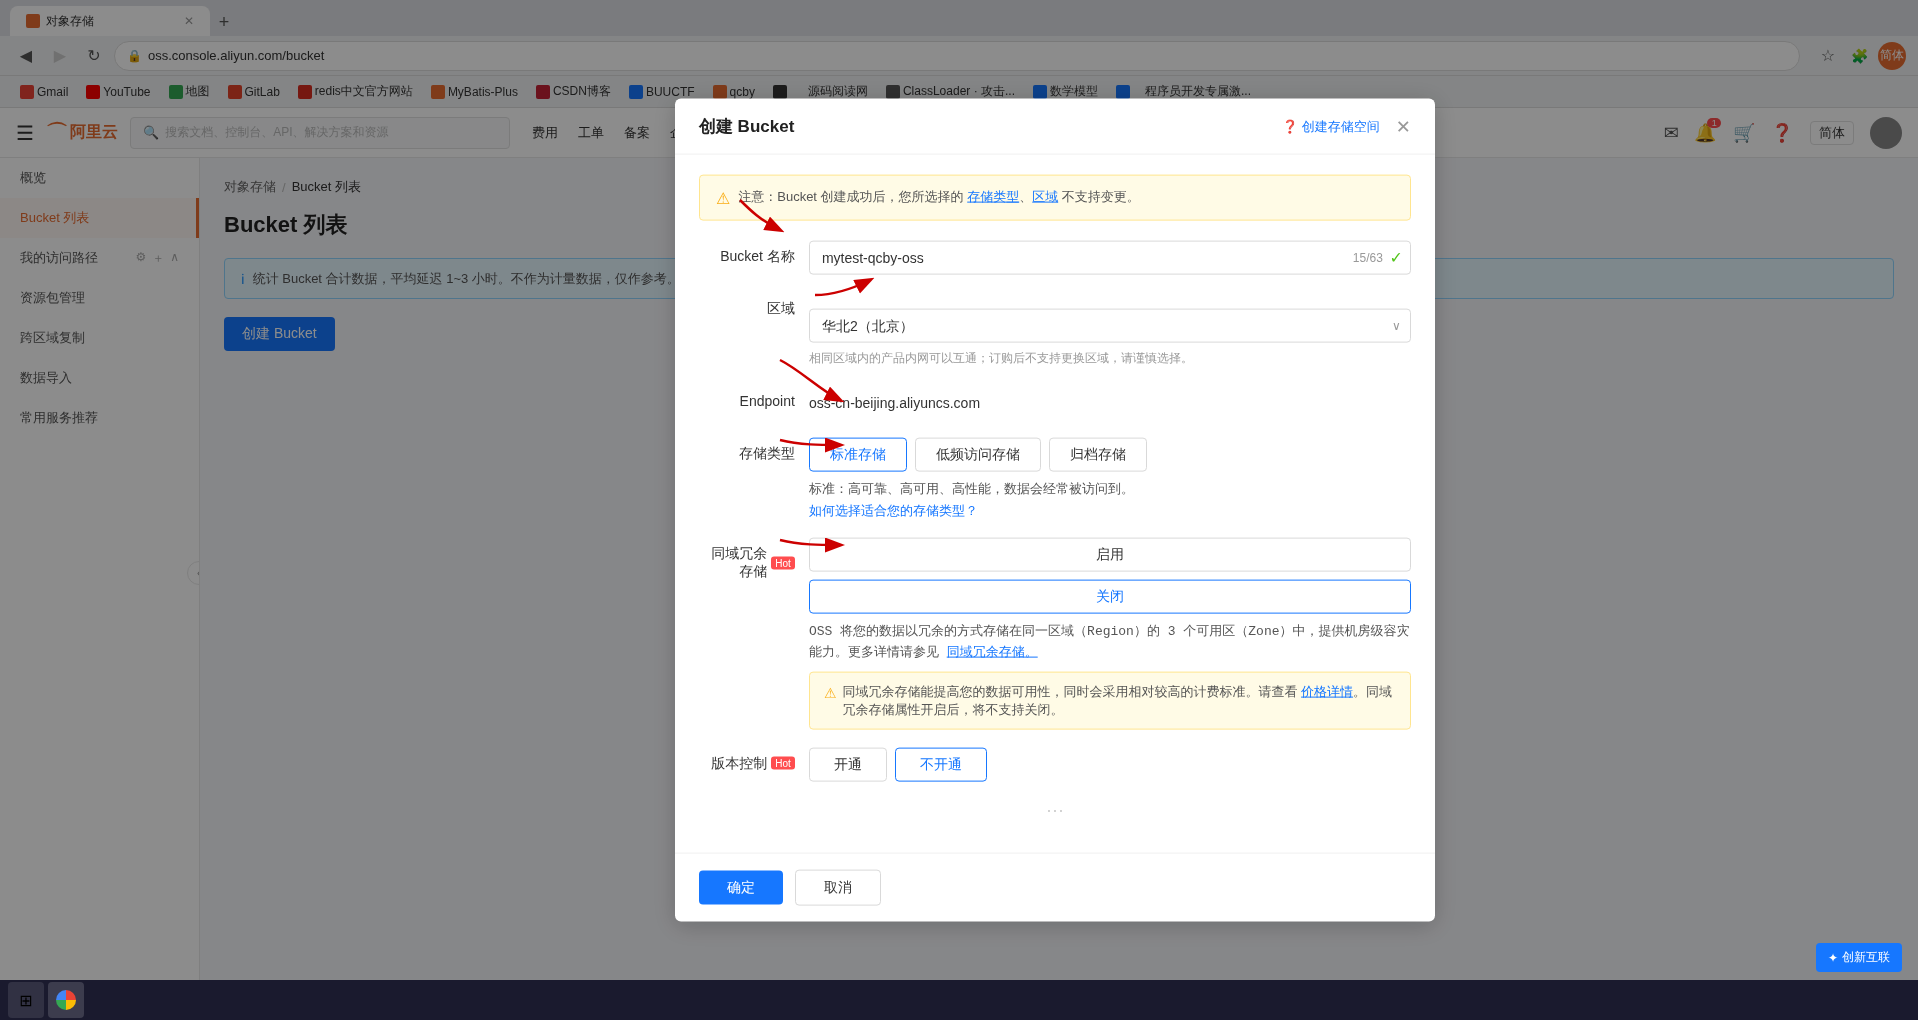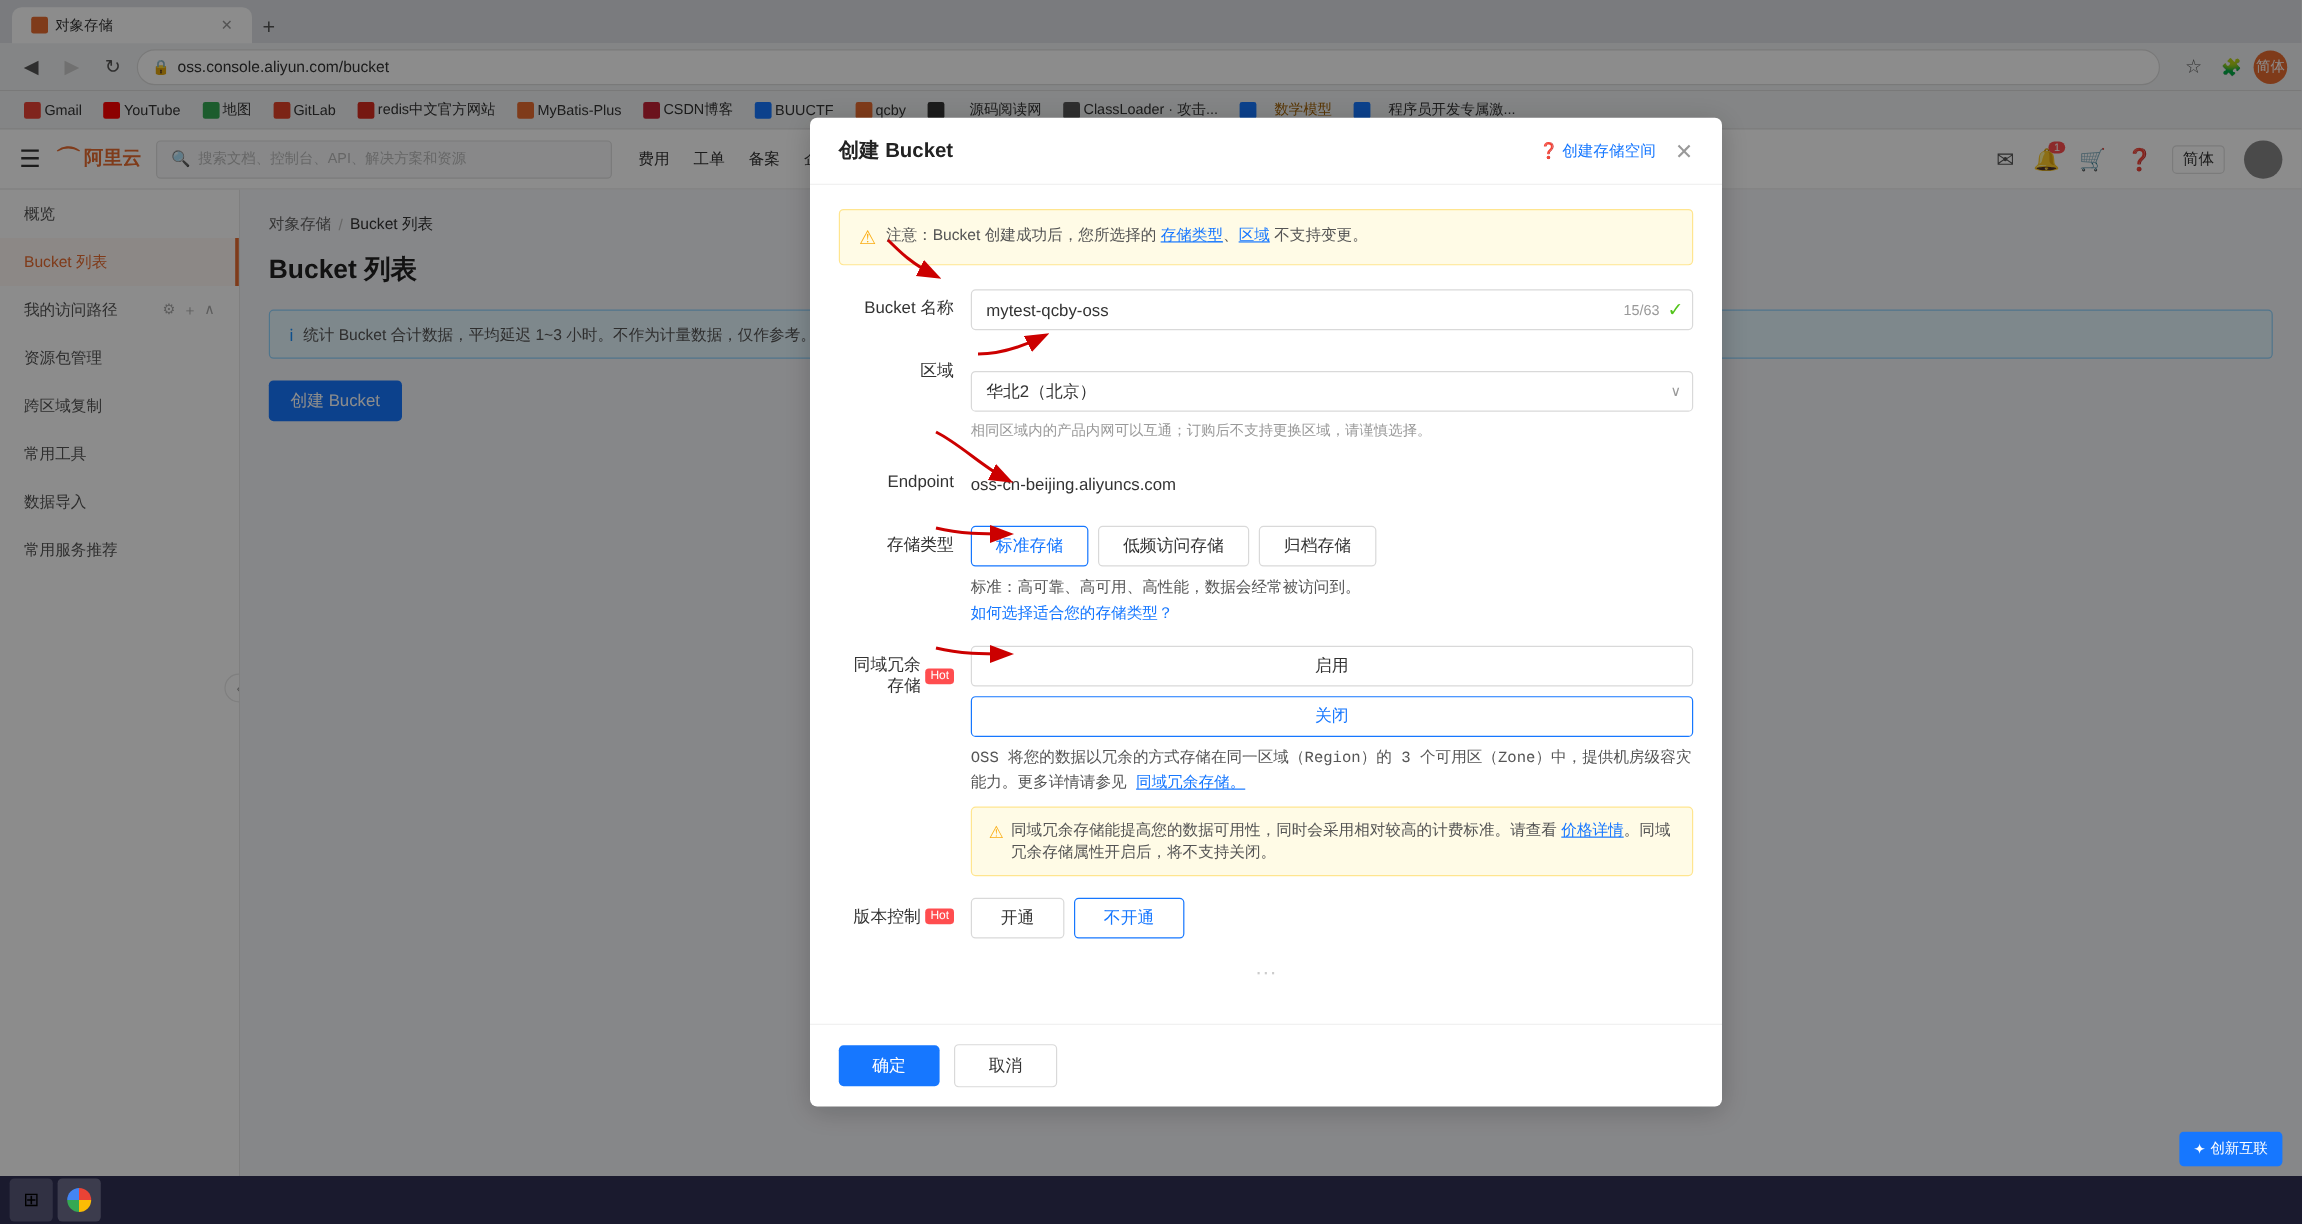--- a/index.html
+++ b/index.html
@@ -75,21 +75,21 @@
     <span>qcby</span>
   </div>
   <div style="display:flex;align-items:center;gap:21px;padding:2px 8px;border-radius:4px;font-size:12px;color:#333;cursor:pointer;">
     <div style="width:14px;height:14px;background:#333;border-radius:2px;flex-shrink:0;"></div>
     <span>源码阅读网</span>
   </div>
   <div style="display:flex;align-items:center;gap:3px;padding:2px 8px;border-radius:4px;font-size:12px;color:#333;cursor:pointer;">
     <div style="width:14px;height:14px;background:#555;border-radius:2px;flex-shrink:0;"></div>
     <span>ClassLoader · 攻击...</span>
   </div>
-  <div style="display:flex;align-items:center;gap:15px;padding:2px 8px;border-radius:4px;font-size:12px;color:#a16207;cursor:pointer;">
+  <div style="display:flex;align-items:center;gap:3px;padding:2px 8px;border-radius:4px;font-size:12px;color:#404040;cursor:pointer;">
     <div style="width:14px;height:14px;background:#1677ff;border-radius:2px;flex-shrink:0;"></div>
     <span>数学模型</span>
   </div>
   <div style="display:flex;align-items:center;gap:15px;padding:2px 8px;border-radius:4px;font-size:12px;color:#333;cursor:pointer;">
     <div style="width:14px;height:14px;background:#1677ff;border-radius:2px;flex-shrink:0;"></div>
     <span>程序员开发专属激...</span>
   </div>
 </div>
 
 <div style="background:#fff;height:50px;display:flex;align-items:center;padding:0 16px;gap:12px;border-bottom:1px solid #e8e8e8;">
@@ -144,23 +144,20 @@
         <span>⚙</span>
         <span>＋</span>
         <span>∧</span>
       </div>
     </div>
     <div style="padding:11px 20px;font-size:13px;color:#555;cursor:pointer;">
       <span>资源包管理</span>
     </div>
     <div style="padding:11px 20px;font-size:13px;color:#555;cursor:pointer;">
       <span>跨区域复制</span>
-    </div>
-    <div style="padding:11px 20px;font-size:13px;color:#555;cursor:pointer;">
-      <span>常用工具</span>
     </div>
     <div style="padding:11px 20px;font-size:13px;color:#555;cursor:pointer;">
       <span>数据导入</span>
     </div>
     <div style="padding:11px 20px;font-size:13px;color:#555;cursor:pointer;">
       <span>常用服务推荐</span>
     </div>
     <div style="position:absolute;right:-12px;top:50%;transform:translateY(-50%);width:24px;height:24px;background:#fff;border:1px solid #e8e8e8;border-radius:50%;display:flex;align-items:center;justify-content:center;cursor:pointer;font-size:12px;color:#999;z-index:5;">‹</div>
   </div>
 

